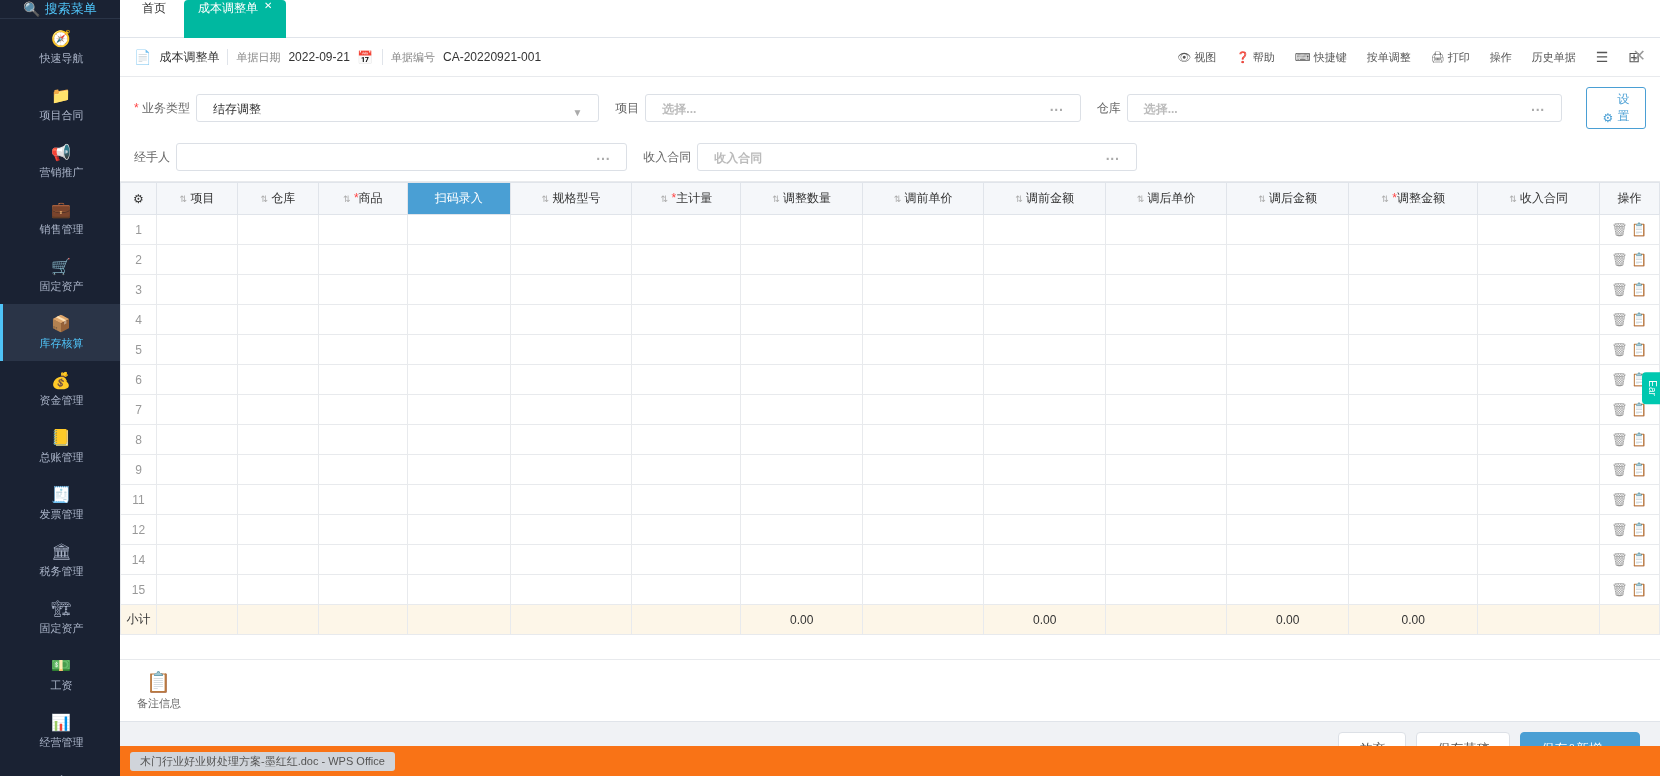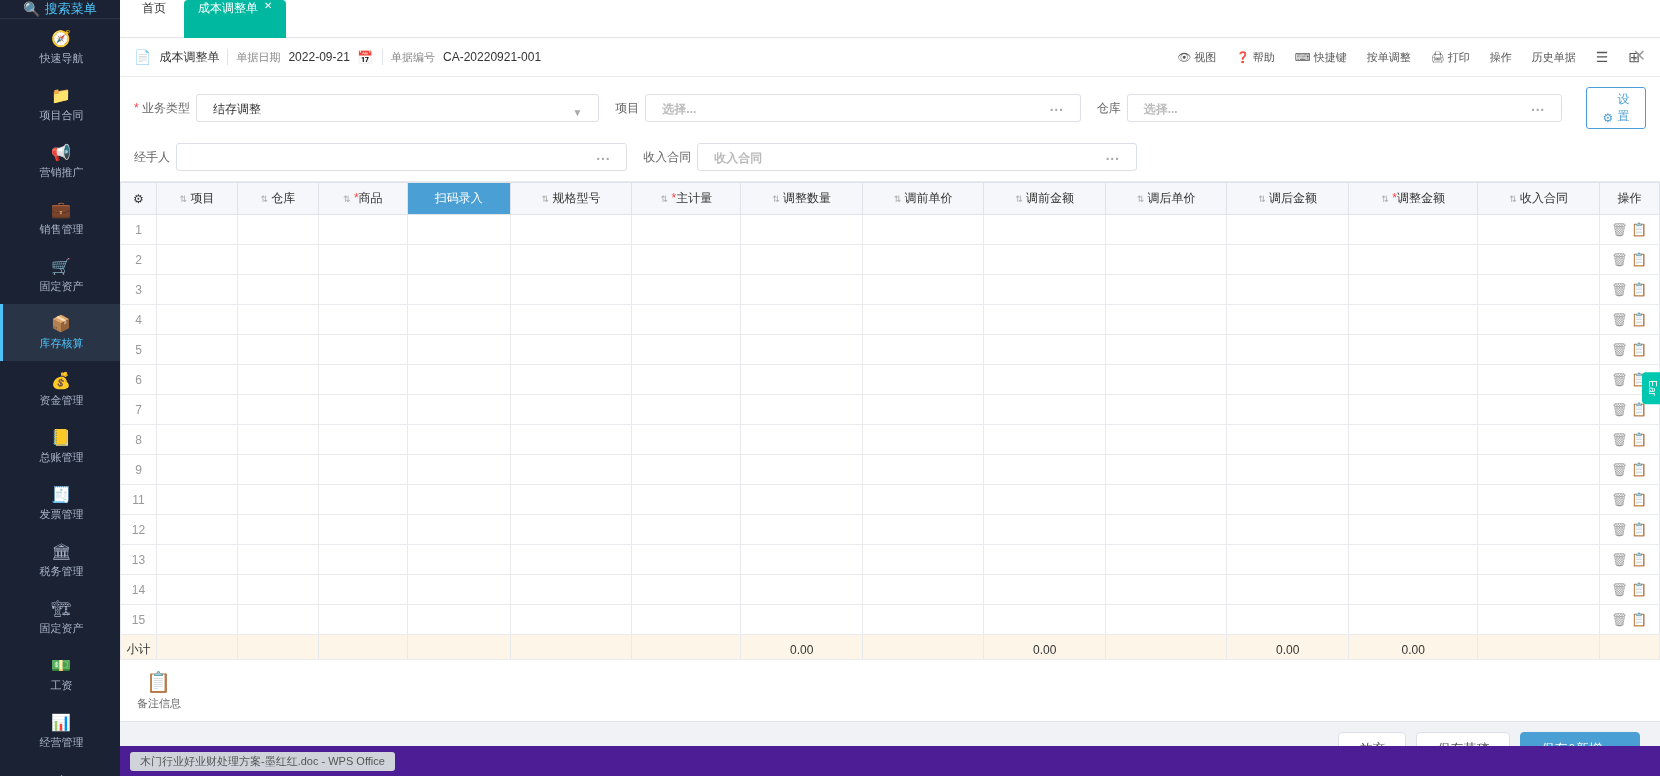--- a/index.html
+++ b/index.html
@@ -283,21 +283,21 @@
       z-index: 10;
     }
 
     
     .taskbar {
       position: fixed;
       bottom: 0;
       left: 120px;
       right: 0;
       height: 30px;
-      background: #4c1d95;
+      background: #f97316;
       display: flex;
       align-items: center;
       padding: 0 10px;
       gap: 4px;
       font-size: 11px;
       color: #555;
       z-index: 100;
     }
     .taskbar-item {
       padding: 2px 10px;
@@ -797,42 +797,20 @@
       <td></td>
       <td></td>
       <td class="action-cell">
         <div class="action-icons">
           <span class="action-icon">🗑</span>
           <span class="action-icon">📋</span>
         </div>
       </td>
     </tr>
             <tr>
-      <td class="row-num">13</td>
-      <td></td>
-      <td></td>
-      <td></td>
-      <td></td>
-      <td></td>
-      <td></td>
-      <td></td>
-      <td></td>
-      <td></td>
-      <td></td>
-      <td></td>
-      <td></td>
-      <td></td>
-      <td class="action-cell">
-        <div class="action-icons">
-          <span class="action-icon">🗑</span>
-          <span class="action-icon">📋</span>
-        </div>
-      </td>
-    </tr>
-            <tr>
       <td class="row-num">14</td>
       <td></td>
       <td></td>
       <td></td>
       <td></td>
       <td></td>
       <td></td>
       <td></td>
       <td></td>
       <td></td>

